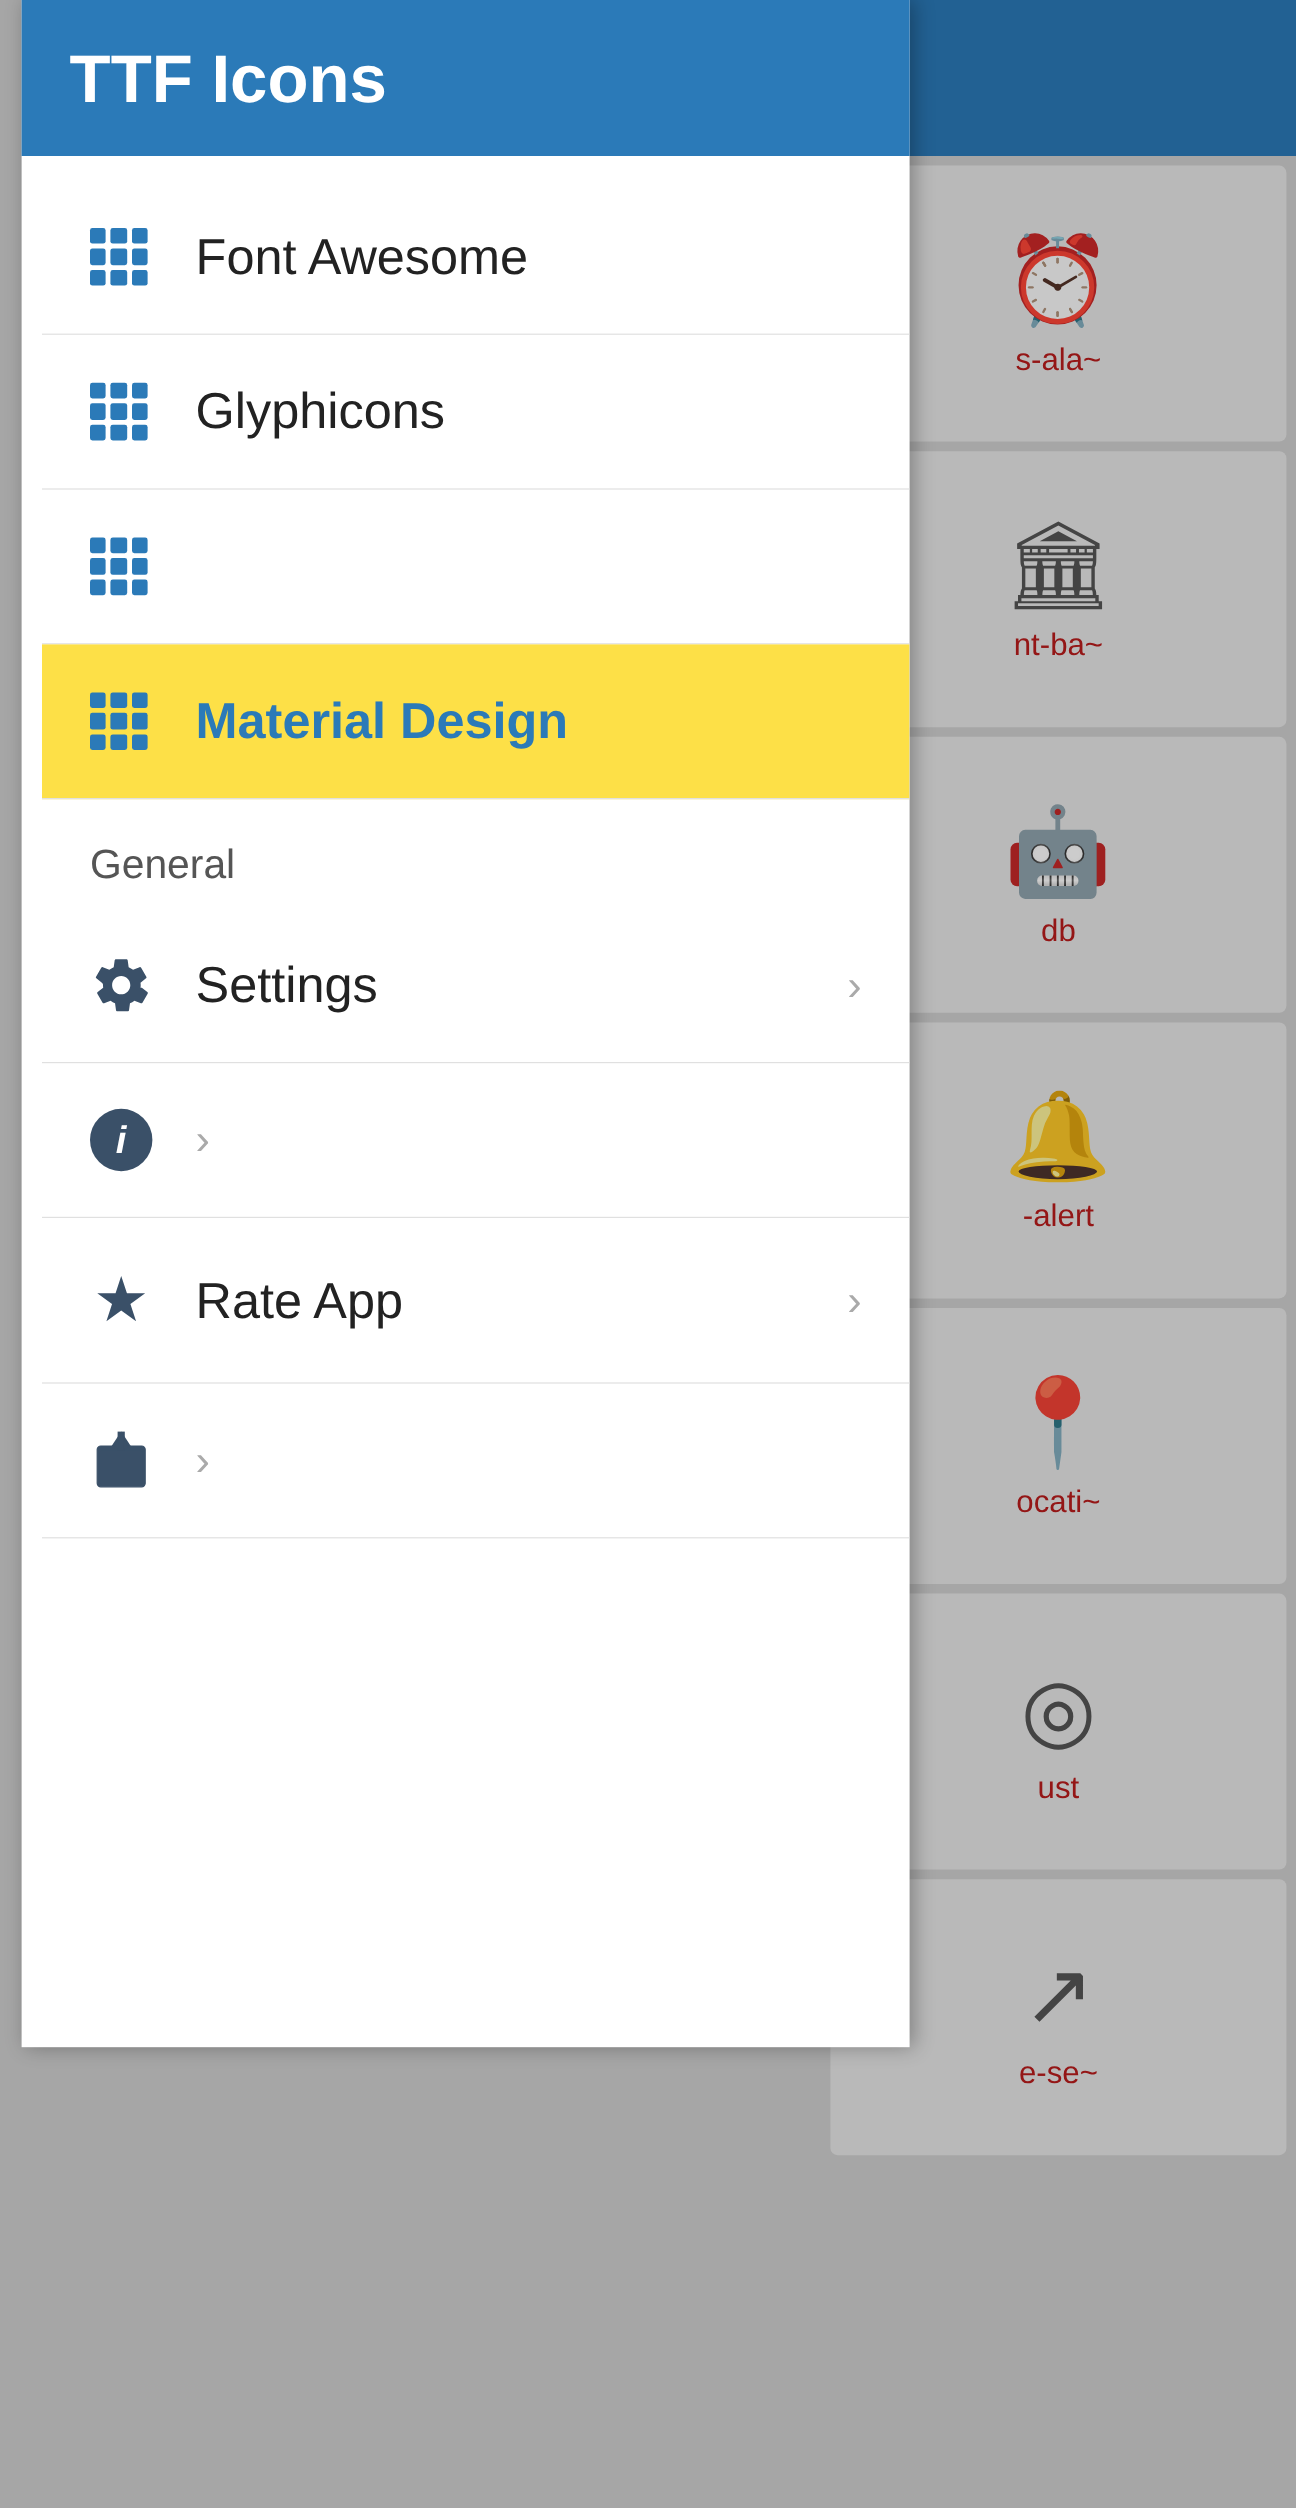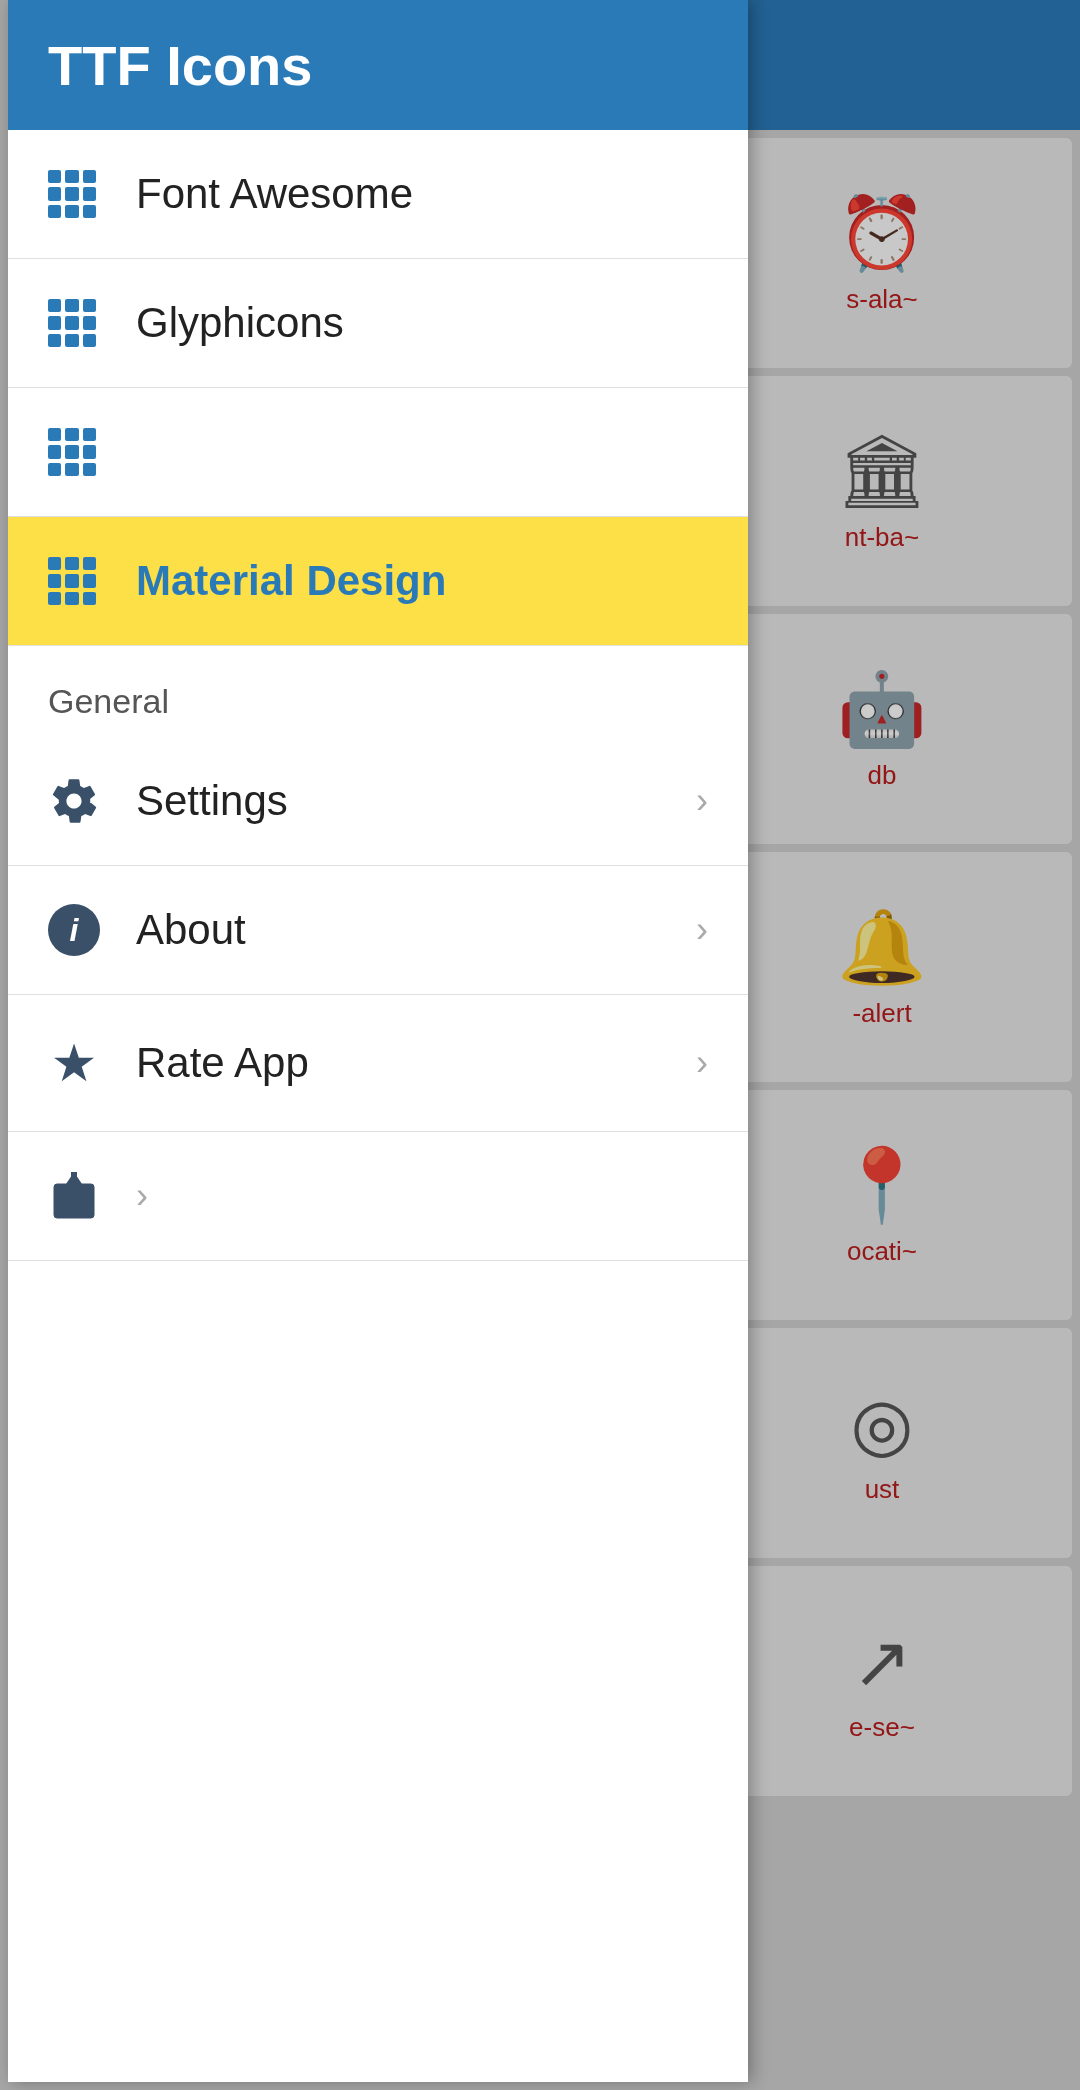--- a/index.html
+++ b/index.html
@@ -75,23 +75,23 @@
       left: 0;
       width: 1080px;
       height: 2090px;
       background: rgba(0,0,0,0.2);
     }
 
     
     .drawer {
       position: absolute;
       top: 0;
-      left: 8px;
+      left: 18px;
       width: 740px;
-      height: 2082px;
+      height: 1706px;
       background: #ffffff;
       box-shadow: 4px 0 16px rgba(0,0,0,0.3);
       display: flex;
       flex-direction: column;
     }
 
     
     .drawer-header {
       background: #2b7ab8;
       height: 130px;
@@ -104,20 +104,22 @@
     .drawer-header-title {
       color: #ffffff;
       font-size: 56px;
       font-weight: 700;
     }
 
     
     .drawer-content {
       flex: 1;
       overflow-y: auto;
+      padding-top: 20px;
+      margin-left: 17px;
     }
 
     
     .nav-item {
       display: flex;
       align-items: center;
       padding: 40px 40px;
       gap: 36px;
       border-bottom: 1px solid #e0e0e0;
       cursor: pointer;
@@ -355,21 +357,20 @@
         </svg>
       </div>
       <span class="menu-label">Settings</span>
       <span class="menu-chevron">›</span>
     </div>
 
     <div class="menu-item">
       <div class="menu-icon">
         <div class="info-circle">i</div>
       </div>
-      <span class="menu-label">About</span>
       <span class="menu-chevron">›</span>
     </div>
 
     <div class="menu-item">
       <div class="menu-icon">
         <span class="star-icon">★</span>
       </div>
       <span class="menu-label">Rate App</span>
       <span class="menu-chevron">›</span>
     </div>

